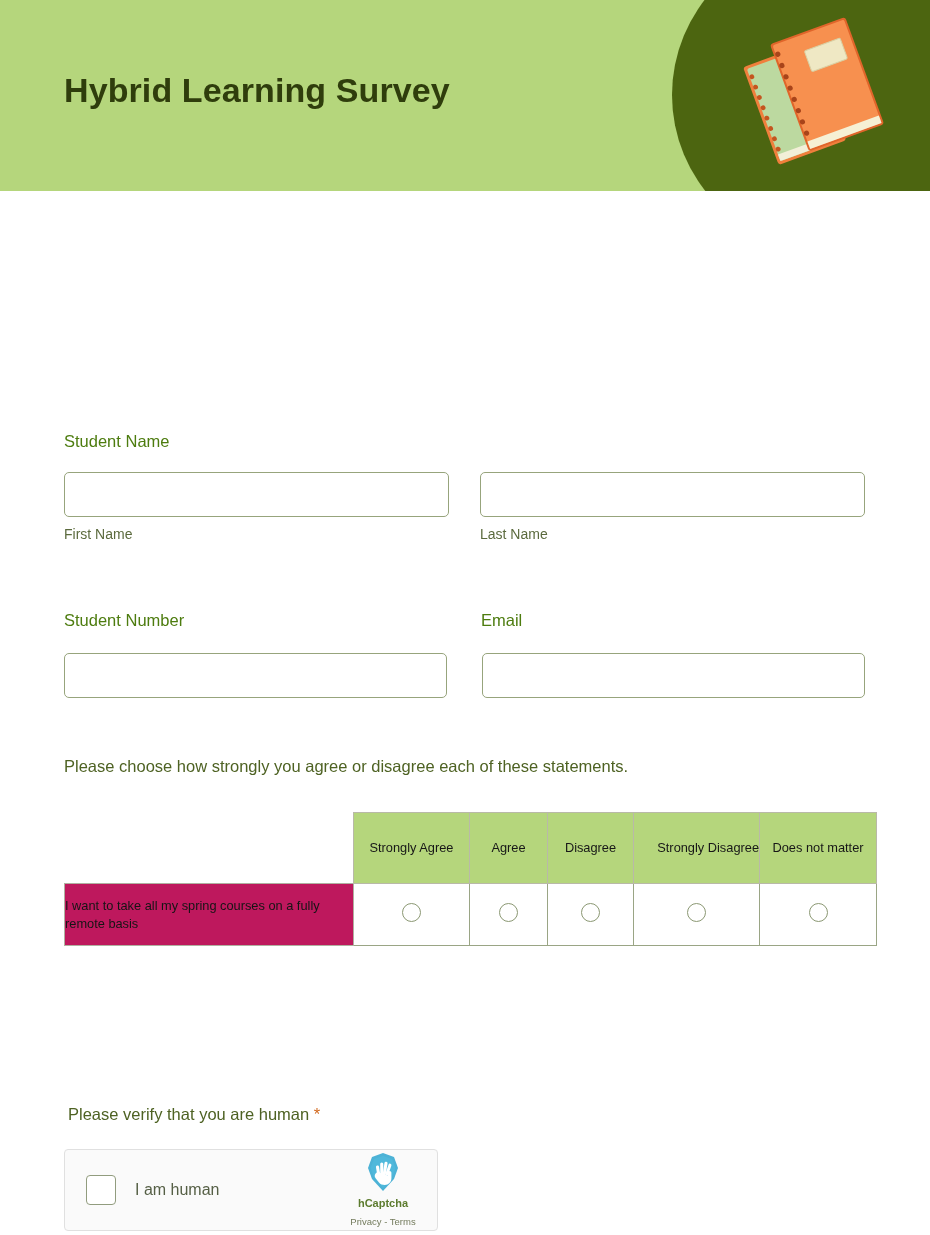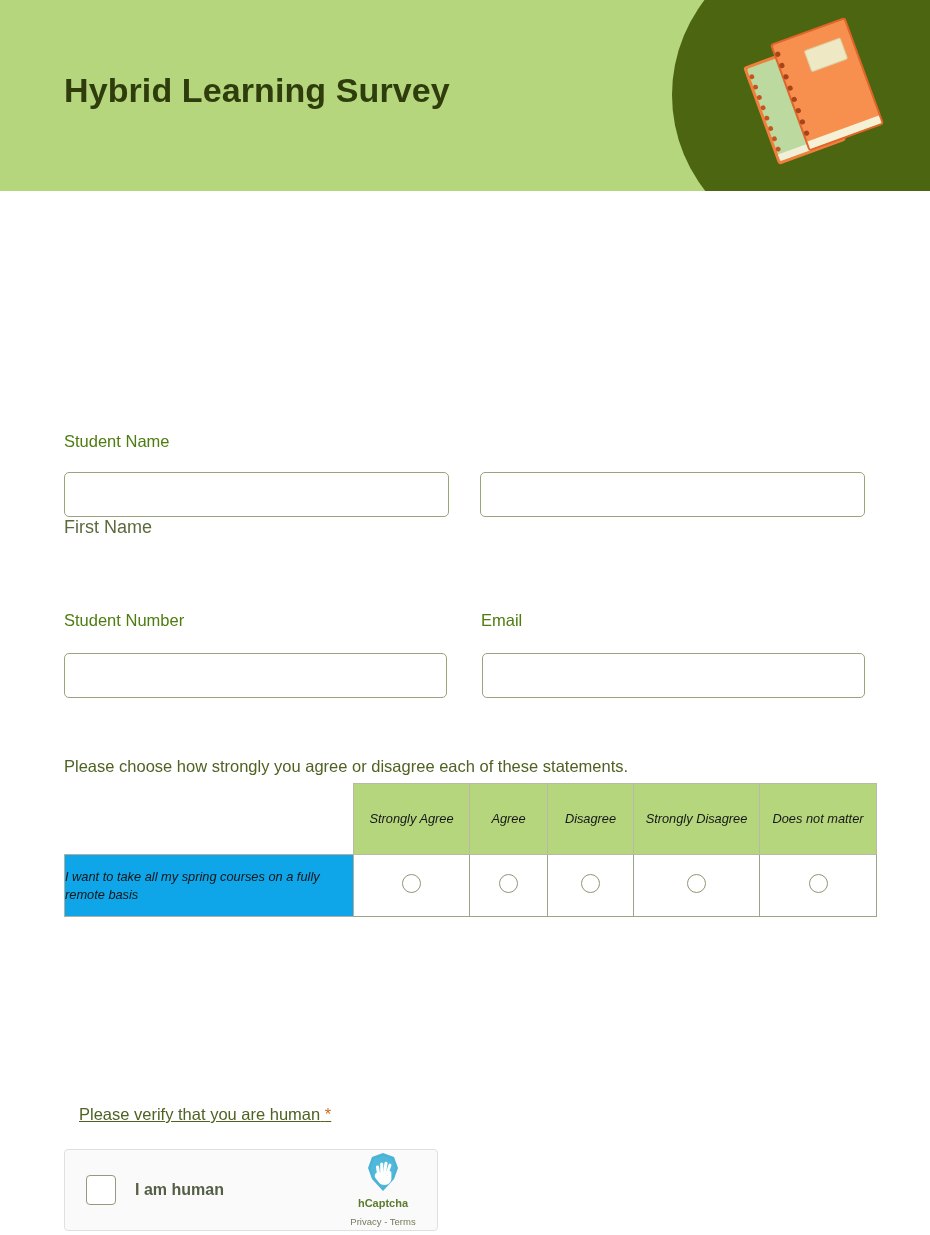--- a/index.html
+++ b/index.html
@@ -57,23 +57,23 @@
   .form-body {
     position: relative;
     padding: 0;
   }
   .field-label {
     font-size: 16.5px;
     color: #4d7c0f;
     font-weight: 400;
   }
   .sub-label {
-    font-size: 18px;
+    font-size: 14px;
     color: #5b6a3d;
-    margin-top: 0;
+    margin-top: 9px;
   }
   .text-input {
     width: 100%;
     height: 45px;
     border: 1px solid #97a47c;
     border-radius: 5px;
     background: #ffffff;
     outline: none;
     font-size: 15px;
     color: #333;
@@ -96,46 +96,45 @@
 
   
   .matrix-block { position: absolute; left: 0; top: 566px; width: 930px; }
   .matrix-question {
     position: absolute; left: 64px; top: 0;
     font-size: 16.5px; color: #4e6223;
     white-space: nowrap;
   }
   .matrix-table {
     position: absolute;
-    left: 64px; top: 26px;
+    left: 64px; top: 55px;
     width: 802px;
     border-collapse: collapse;
     table-layout: fixed;
-    font-style: italic;
   }
   .matrix-table td, .matrix-table th { padding: 0; }
   .mt-corner { width: 289px; border: none; background: transparent; }
   .mt-head {
     background: #b5d67c;
     border: 1px solid #b9b9a8;
     color: #171717;
     font-size: 12.8px;
     font-weight: 400;
     text-align: center;
     line-height: 1.35;
     height: 71px;
     padding: 4px 3px;
   }
   .mt-head.c1 { width: 116px; }
   .mt-head.c2 { width: 78px; }
   .mt-head.c3 { width: 86px; }
-  .mt-head.c4 { width: 126px; }
+  .mt-head.c4 { width: 126px; text-align: right; }
   .mt-head.c5 { width: 117px; }
   .mt-rowlabel {
-    background: #0ea5e9;
+    background: #be185d;
     border: 1px solid #b0b0a0;
     color: #151515;
     font-size: 12.8px;
     text-align: left;
     vertical-align: middle;
     padding: 8px 14px 8px 15px;
     line-height: 1.38;
     margin-left: 32px;
   }
   .mt-cell {
@@ -151,22 +150,22 @@
     width: 19px; height: 19px;
     border: 1px solid #8b9873;
     border-radius: 50%;
     background: #fff;
     cursor: pointer;
   }
 
   
   .captcha-block { position: absolute; left: 0; top: 914px; width: 930px; }
   .captcha-label {
-    position: absolute; left: 79px; top: 0;
-    font-size: 16.5px; color: #4e6223; text-decoration: underline;
+    position: absolute; left: 68px; top: 0;
+    font-size: 16.5px; color: #4e6223;
   }
   .req-star { color: #d2691e; font-size: 16.5px; }
   .captcha-box {
     position: absolute;
     left: 64px; top: 44px;
     width: 374px; height: 82px;
     border: 1px solid #e0e0e0;
     border-radius: 4px;
     background: #fafafa;
     display: flex;
@@ -179,21 +178,20 @@
     border-radius: 4px;
     background: #fff;
     cursor: pointer;
     flex: 0 0 auto;
   }
   .captcha-text {
     margin-left: 19px;
     font-size: 16px;
     color: #555f45;
     flex: 1 1 auto;
-    font-weight: bold;
   }
   .captcha-brand {
     margin-right: 13px;
     text-align: center;
     flex: 0 0 auto;
     width: 82px;
   }
   .hc-logo { width: 40px; height: 40px; display: block; margin: 0 auto 1px; }
   .hc-name {
     font-size: 11px;
@@ -255,20 +253,21 @@
   <div class="name-row">
     <div class="field-label name-label">Student Name</div>
 
     <div class="name-first-wrap">
       <input class="text-input" type="text" placeholder="" style="">
       <div class="sub-label">First Name</div>
     </div>
 
     <div class="name-last-wrap">
       <input class="text-input" type="text" placeholder="" style="">
+      <div class="sub-label">Last Name</div>
     </div>
   </div>
 
   <div class="nm-row">
     <div class="field-label nm-num-label">Student Number</div>
     <div class="field-label nm-mail-label">Email</div>
 
     <div class="nm-num-wrap">
       <input class="text-input" type="text" placeholder="" style="">
     </div>

